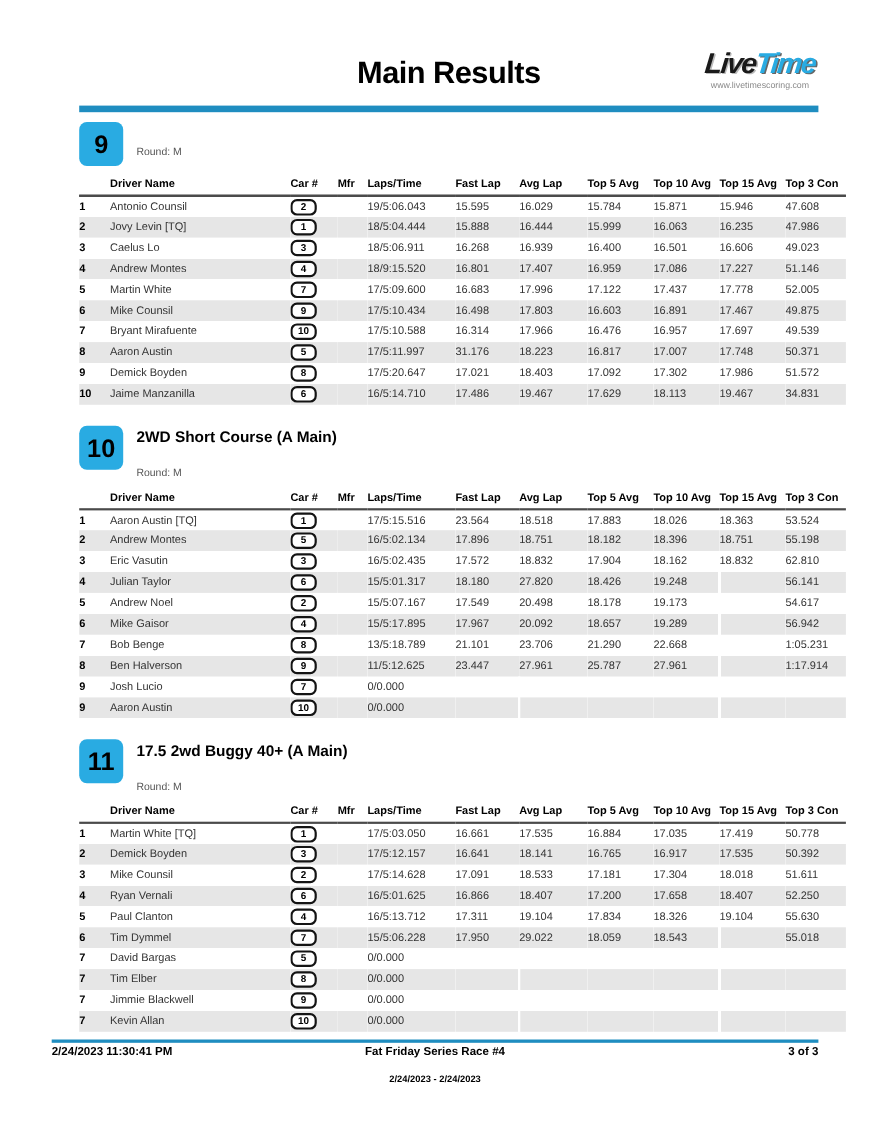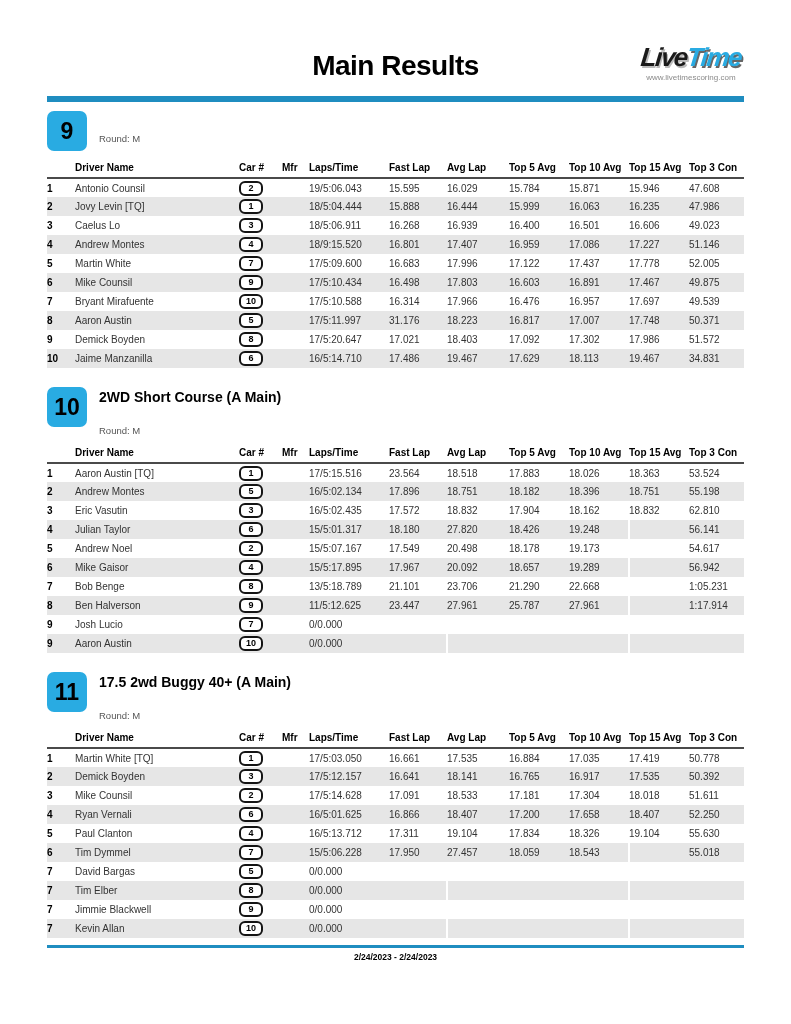--- a/index.html
+++ b/index.html
@@ -4,21 +4,21 @@
 <style>
   * { box-sizing: border-box; margin: 0; padding: 0; }
   html, body { width: 791px; height: 1024px; }
   body {
     font-family: "Liberation Sans", sans-serif;
     background: #ffffff;
     color: #222;
     position: relative;
     overflow: hidden;
   }
-  .page { position: absolute; inset: 0; }
+  .page { position: absolute; inset: 0; padding-left: 25px; }
 
   
   .doc-header { position: relative; height: 96px; }
   .doc-title {
     position: absolute; left: 0; right: 0; top: 50px;
     text-align: center;
     font-size: 28px; font-weight: bold; color: #000;
     letter-spacing: -0.5px;
   }
   .logo { position: absolute; right: 50px; top: 44px; text-align: center; }
@@ -73,21 +73,21 @@
 
   
   .doc-footer {
     position: absolute; left: 47px; right: 47px; top: 945px;
     border-top: 3px solid #1F8DC0; padding-top: 2px;
   }
   .footer-row { position: relative; height: 14px; }
   .footer-timestamp { position: absolute; left: 0; top: 0; font-size: 10.5px; font-weight: bold; color: #000; }
   .footer-page { position: absolute; right: 0; top: 0; font-size: 10.5px; font-weight: bold; color: #000; }
   .footer-event { text-align: center; font-size: 10.5px; font-weight: bold; color: #000; }
-  .footer-dates { text-align: center; font-size: 8.5px; font-weight: bold; color: #000; margin-top: 2px; }
+  .footer-dates { text-align: center; font-size: 8.5px; font-weight: bold; color: #000; margin-top: 12px; }
 </style>
 </head>
 <body>
 
 <div class="page">
 
   <div class="doc-header">
     <div class="doc-title">Main Results</div>
     <div class="logo">
       <div class="logo-text"><span class="lt-live">Live</span><span class="lt-time">Time</span></div>
@@ -544,21 +544,21 @@
               <td>19.104</td>
               <td>55.630</td>
             </tr>
             <tr class="alt">
               <td class="pos">6</td>
               <td>Tim Dymmel</td>
               <td><span class="car-badge">7</span></td>
               <td></td>
               <td>15/5:06.228</td>
               <td>17.950</td>
-              <td>27.457</td>
+              <td>29.022</td>
               <td>18.059</td>
               <td>18.543</td>
               <td class="gap"></td>
               <td>55.018</td>
             </tr>
             <tr>
               <td class="pos">7</td>
               <td>David Bargas</td>
               <td><span class="car-badge">5</span></td>
               <td></td>
@@ -608,16 +608,21 @@
               <td></td>
               <td class="gap"></td>
               <td></td>
             </tr>
           </tbody>
     </table>
   </div>
 </div>
 
   <div class="doc-footer">
+    <div class="footer-row">
+      <span class="footer-timestamp">2/24/2023 11:30:41 PM</span>
+      <div class="footer-event">Fat Friday Series Race #4</div>
+      <span class="footer-page">3 of 3</span>
+    </div>
     <div class="footer-dates">2/24/2023 - 2/24/2023</div>
   </div>
 
 </div>
 
 </body></html>

